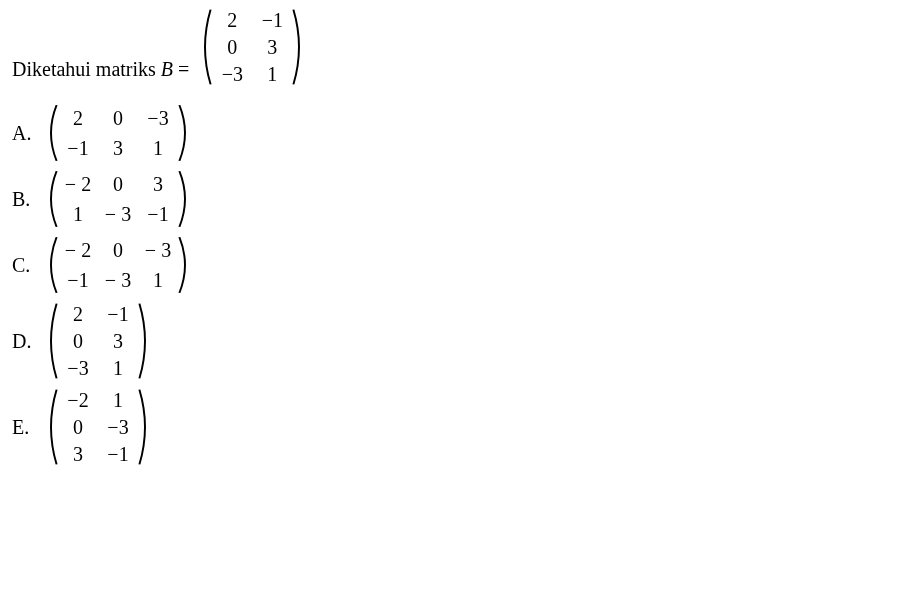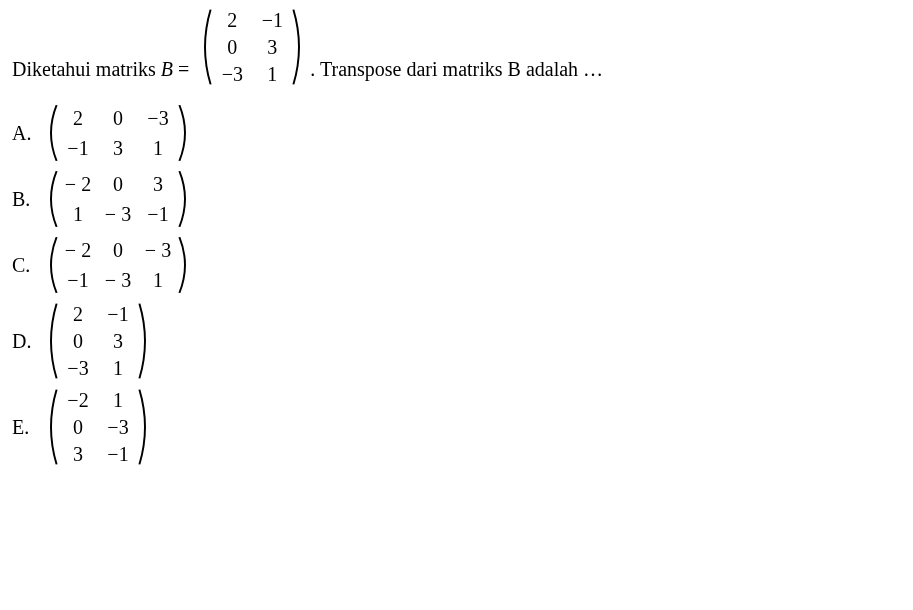--- a/index.html
+++ b/index.html
@@ -84,21 +84,20 @@
       <span class="cell">3</span>
       <span class="cell">−3</span>
       <span class="cell">1</span>
     </span>
     <span class="paren">
       <svg viewBox="0 0 10 100" preserveAspectRatio="none">
           <path d="M1 2 Q9 50 1 98" fill="none" stroke="#000" stroke-width="1.4"></path>
         </svg>
     </span>
   </span>
-  <span class="text-span">. Transpose dari matriks B adalah …</span>
 </div>
 
 <div class="options">
 
   <div class="option-row">
     <span class="option-label">A.</span>
     <span class="matrix" style="height:58px;">
       <span class="paren">
           <svg viewBox="0 0 10 100" preserveAspectRatio="none">
             <path d="M9 2 Q1 50 9 98" fill="none" stroke="#000" stroke-width="1.4"></path>

